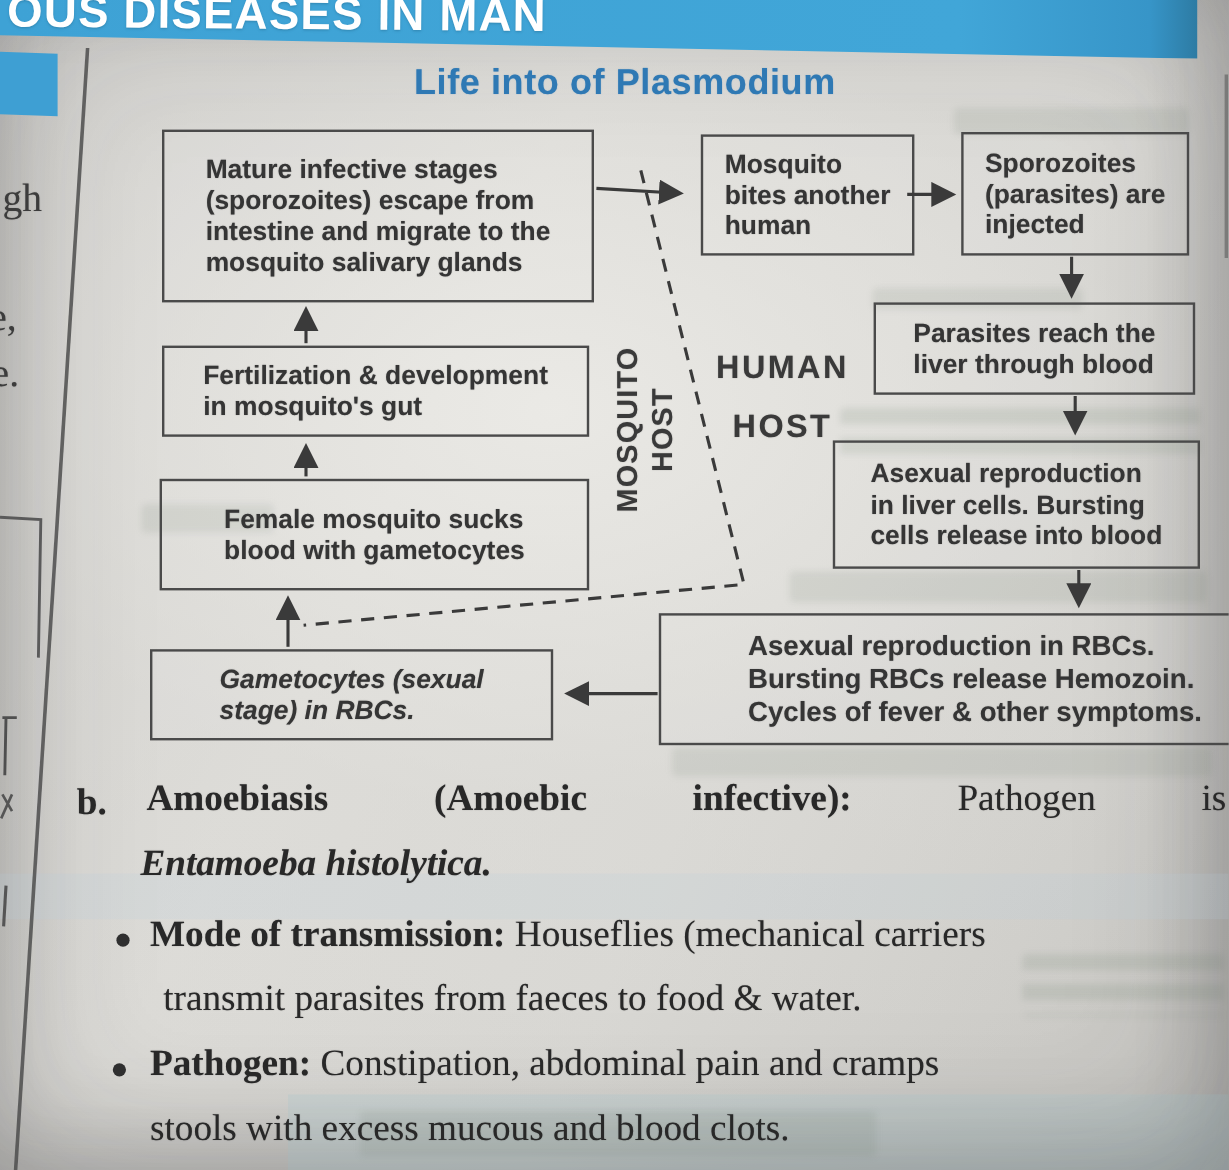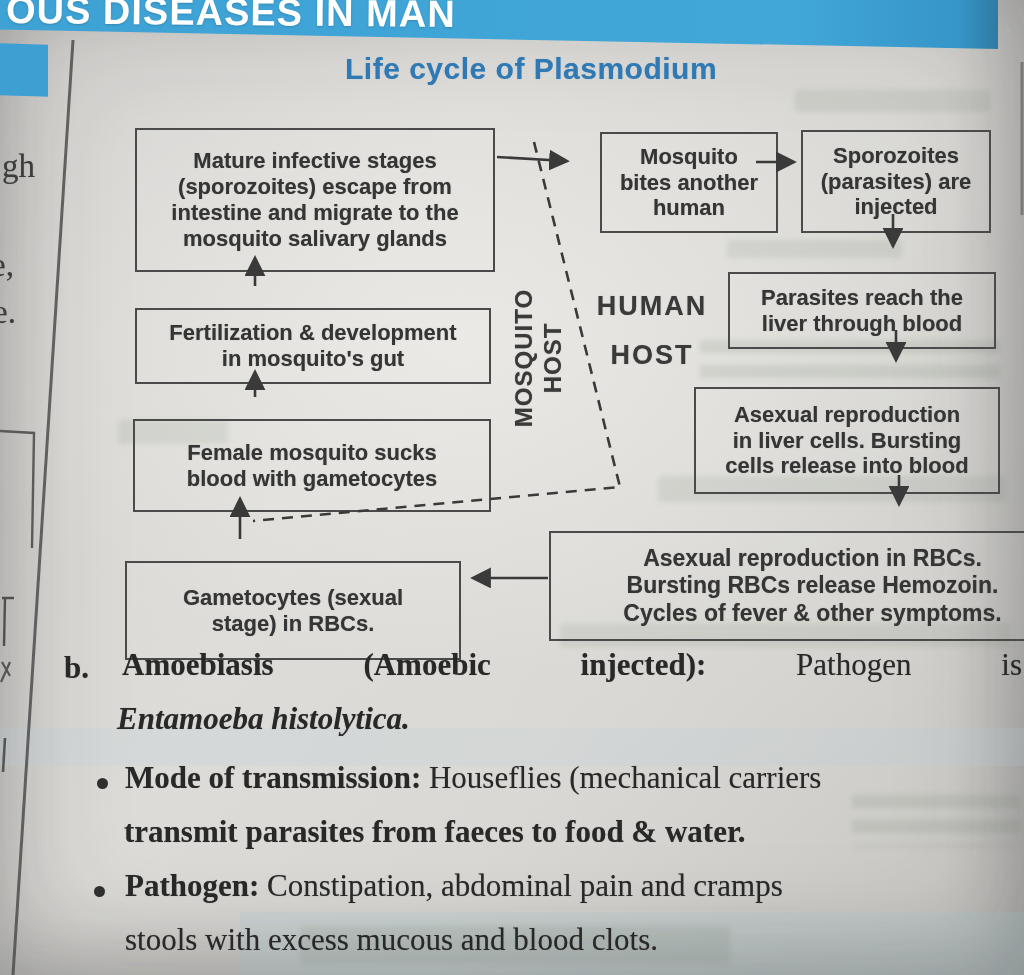--- a/index.html
+++ b/index.html
@@ -29,31 +29,30 @@
   
   .diagram-title{
     position:absolute;left:345px;top:52px;width:420px;
     color:#2f79b4;font-weight:bold;font-size:30px;letter-spacing:.5px;white-space:nowrap;
     text-shadow:0 0 1px rgba(47,121,180,.4);
   }
 
   
   .dbox{
     position:absolute;border:2.5px solid #4a4a4a;box-sizing:border-box;
-    display:flex;align-items:center;justify-content:center;text-align:center;
+    display:flex;align-items:center;justify-content:center;
     font-size:22px;font-weight:bold;color:#353535;line-height:1.18;
     white-space:pre-line;text-shadow:0 0 1px rgba(50,50,50,.4);
     background:rgba(255,255,255,.05);
-    margin-top:20px;
   }
   .box-mature{left:135px;top:108px;width:360px;height:144px;}
   .box-fert{left:135px;top:288px;width:356px;height:76px;}
   .box-female{left:133px;top:399px;width:358px;height:93px;}
-  .box-gamet{left:125px;top:541px;width:336px;height:99px;}
-  .box-bites{left:600px;top:112px;width:178px;height:101px;}
+  .box-gamet{left:125px;top:541px;width:336px;height:76px;font-style:italic;}
+  .box-bites{left:584px;top:112px;width:178px;height:101px;}
   .box-sporo{left:801px;top:110px;width:190px;height:103px;}
   .box-liver-reach{left:728px;top:252px;width:268px;height:77px;}
   .box-liver-asex{left:694px;top:367px;width:306px;height:107px;}
   .box-rbc{left:549px;top:511px;width:513px;height:110px;font-size:23px;padding-left:14px;}
 
   
   .mosquito-host{
     position:absolute;left:458px;top:326px;width:160px;height:64px;
     transform:rotate(-90deg);display:flex;flex-direction:column;align-items:center;justify-content:center;
     font-size:24px;font-weight:bold;color:#3a3a3a;line-height:29px;letter-spacing:1px;
@@ -90,21 +89,21 @@
 </head>
 <body>
 
 <div id="page">
 
   <div class="banner">
     <div class="banner-text">OUS DISEASES IN MAN</div>
   </div>
   <div class="blue-chip"></div>
 
-  <div class="diagram-title">Life cycle of Plasmodium</div>
+  <div class="diagram-title">Life into of Plasmodium</div>
 
   <div class="tint" style="left:0;top:728px;width:1024px;height:38px;background:rgba(185,205,220,.18);"></div>
   <div class="tint" style="left:240px;top:912px;width:784px;height:63px;background:rgba(150,195,205,.18);"></div>
   <div class="ghost" style="left:795px;top:90px;width:196px;height:22px;"></div>
   <div class="ghost" style="left:727px;top:240px;width:175px;height:18px;"></div>
   <div class="ghost multi" style="left:700px;top:340px;width:300px;height:46px;"></div>
   <div class="ghost" style="left:658px;top:476px;width:348px;height:26px;"></div>
   <div class="ghost" style="left:560px;top:623px;width:450px;height:24px;"></div>
   <div class="ghost" style="left:118px;top:420px;width:110px;height:24px;"></div>
   <div class="ghost" style="left:300px;top:926px;width:430px;height:38px;"></div>
@@ -169,33 +168,33 @@
   </svg>
 
   <div class="margin-frag" style="left:2px;top:148px;">gh</div>
   <div class="margin-frag" style="left:-9px;top:247px;">e,</div>
   <div class="margin-frag" style="left:-7px;top:294px;">e.</div>
 
   <div class="serif item-marker">b.</div>
   <div class="serif heading-line">
     <span class="bold">Amoebiasis</span>
     <span class="bold">(Amoebic</span>
-    <span class="bold">injected):</span>
+    <span class="bold">infective):</span>
     <span>Pathogen</span>
     <span>is</span>
   </div>
   <div class="serif heading-italic">Entamoeba histolytica.</div>
 
   <div class="bullet-dot" style="left:97px;top:778px;"></div>
   <div class="serif bline" style="left:125px;top:760px;">
     <span class="blabel">Mode of transmission:</span>
     <span> </span>
     <span>Houseflies (mechanical carriers</span>
   </div>
-  <div class="serif bline" style="left:124px;top:814px;font-weight:bold;">transmit parasites from faeces to food &amp; water.</div>
+  <div class="serif bline" style="left:136px;top:814px;">transmit parasites from faeces to food &amp; water.</div>
 
   <div class="bullet-dot" style="left:94px;top:886px;"></div>
   <div class="serif bline" style="left:125px;top:868px;">
     <span class="blabel">Pathogen:</span>
     <span> </span>
     <span>Constipation, abdominal pain and cramps</span>
   </div>
   <div class="serif bline" style="left:125px;top:922px;">stools with excess mucous and blood clots.</div>
 
 </div>

